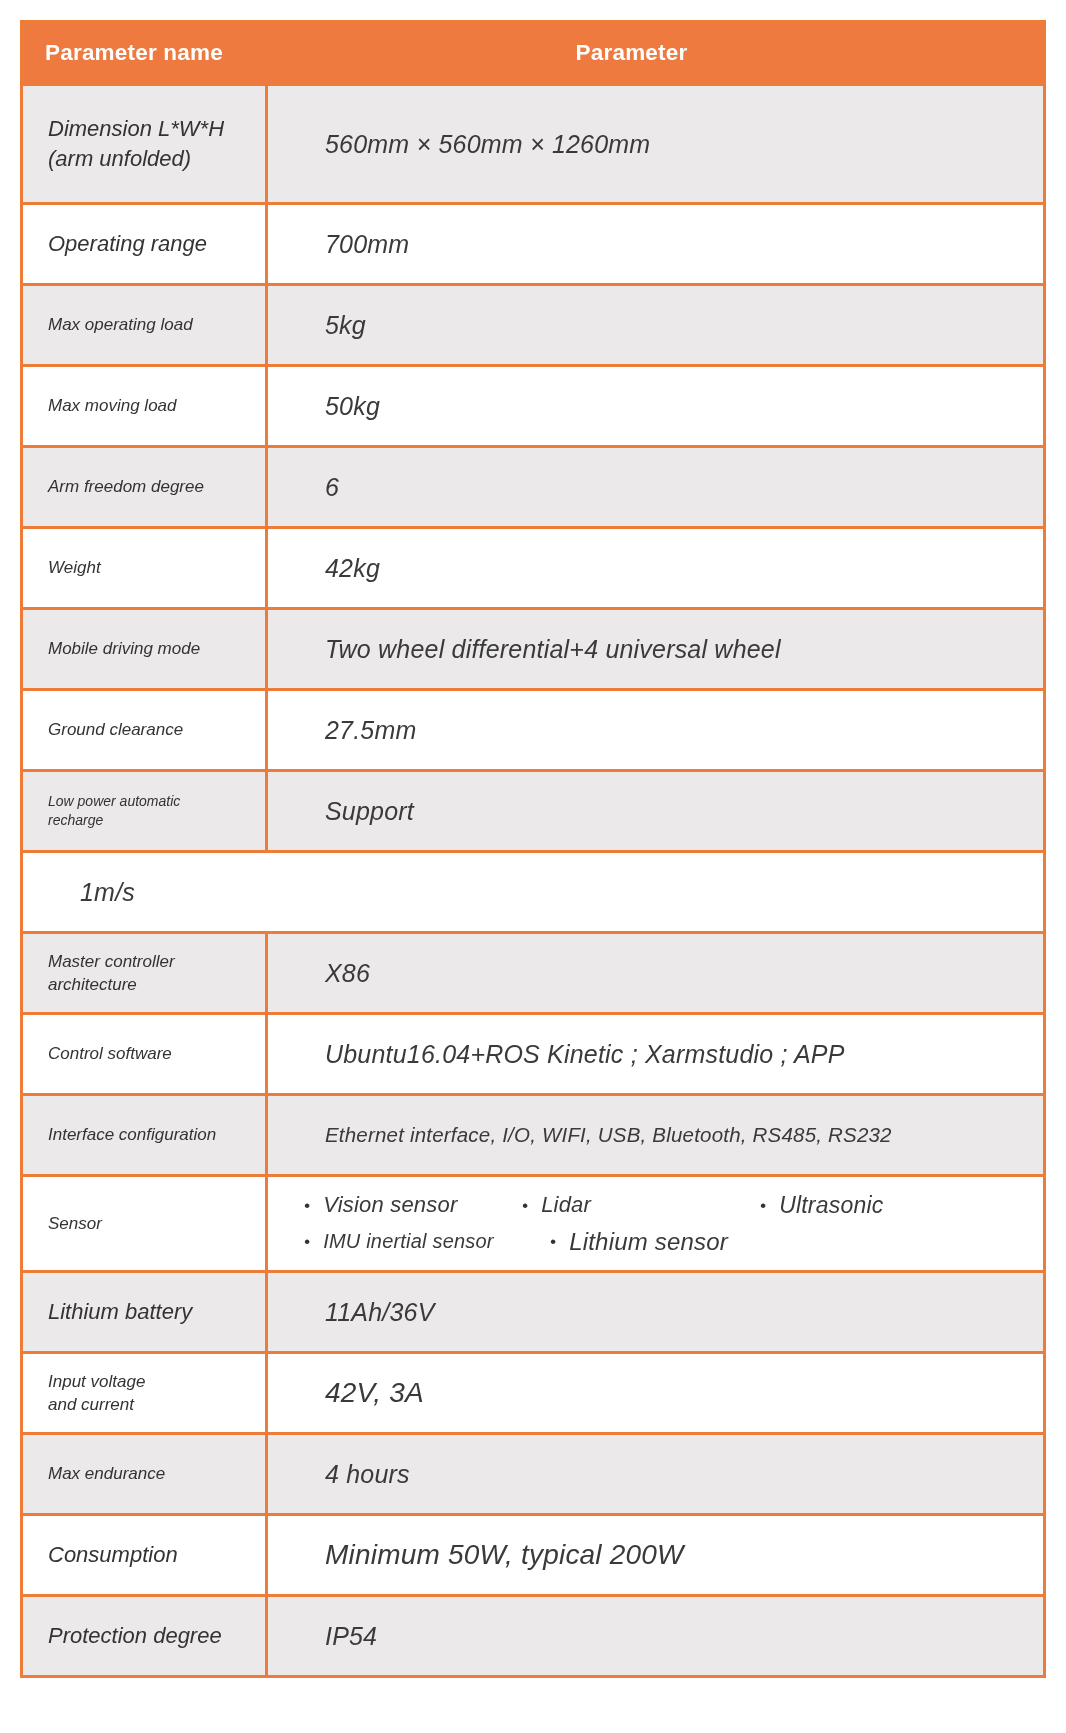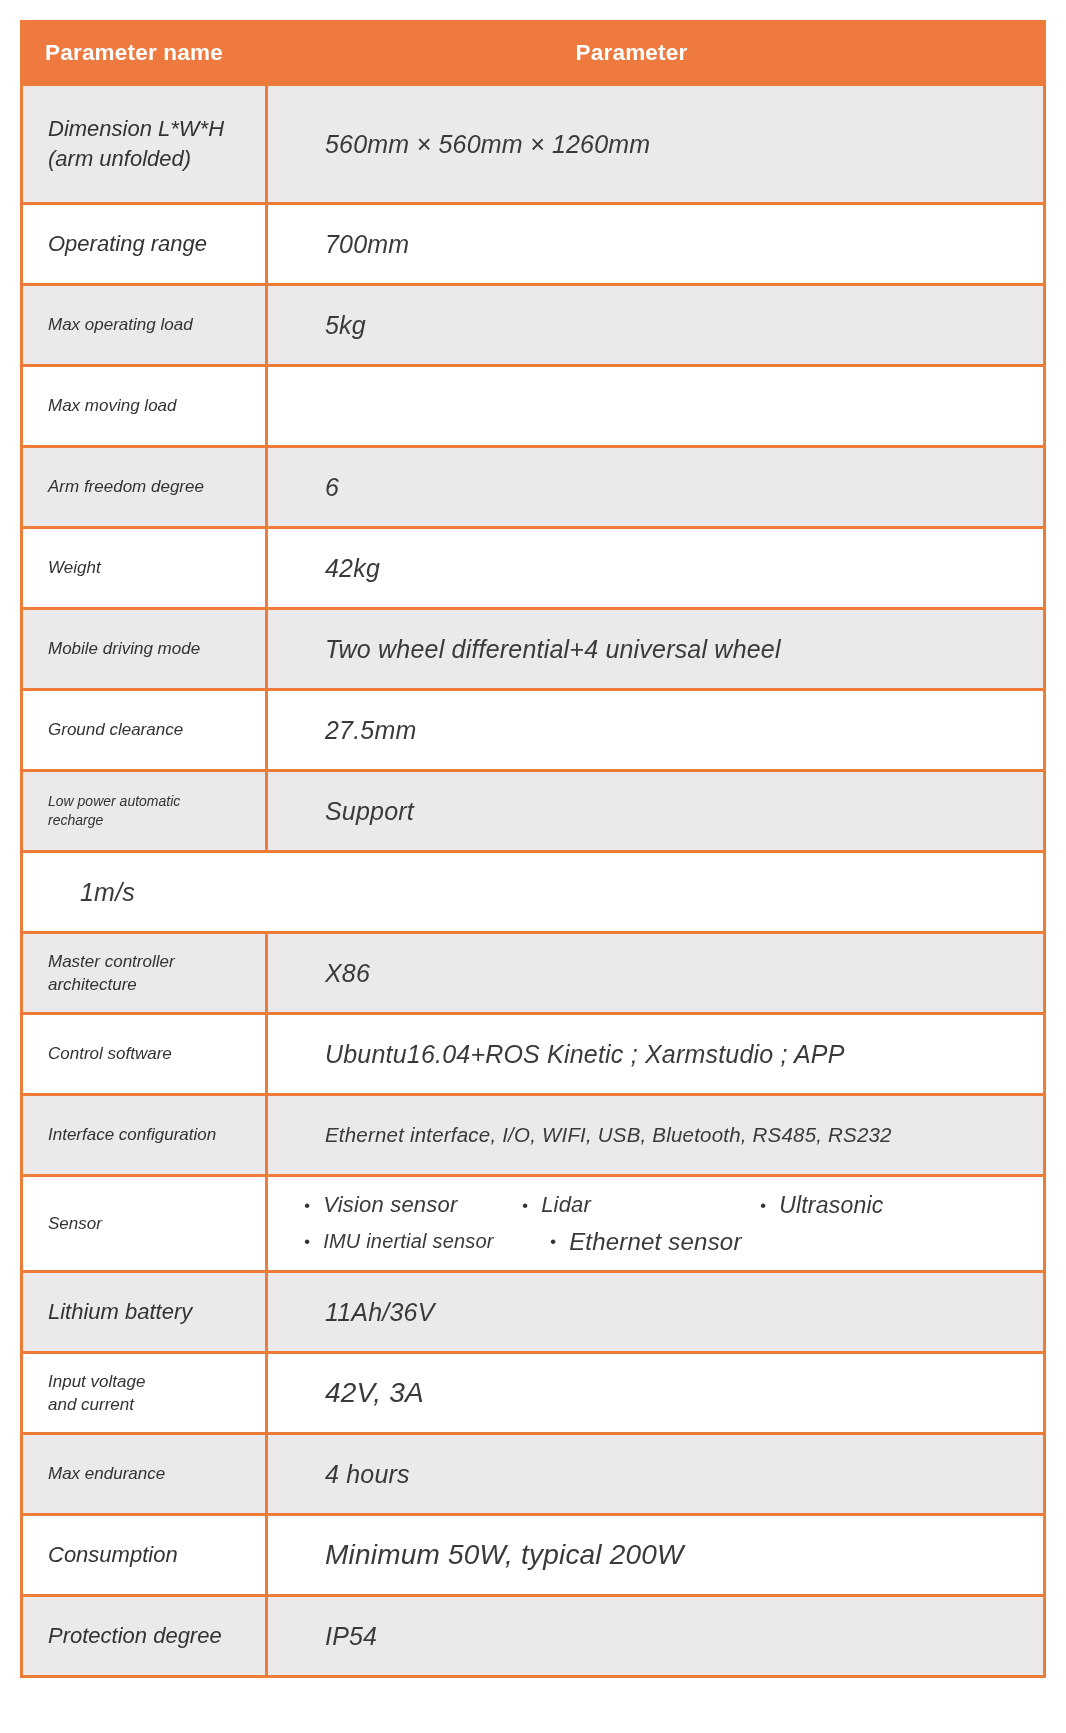--- a/index.html
+++ b/index.html
@@ -127,20 +127,21 @@
       <div class="cell cell-value">700mm</div>
     </div>
 
     <div class="trow alt">
       <div class="cell cell-name">Max operating load</div>
       <div class="cell cell-value">5kg</div>
     </div>
 
     <div class="trow">
       <div class="cell cell-name">Max moving load</div>
+      <div class="cell cell-value">50kg</div>
     </div>
 
     <div class="trow alt">
       <div class="cell cell-name">Arm freedom degree</div>
       <div class="cell cell-value">6</div>
     </div>
 
     <div class="trow">
       <div class="cell cell-name">Weight</div>
       <div class="cell cell-value">42kg</div>
@@ -199,21 +200,21 @@
               <span class="s-txt">Ultrasonic</span>
             </span>
         </div>
         <div class="s-line">
           <span class="s-item si-imu">
               <span class="dot">•</span>
               <span class="s-txt">IMU inertial sensor</span>
             </span>
           <span class="s-item si-infrared">
               <span class="dot">•</span>
-              <span class="s-txt">Ethernet sensor</span>
+              <span class="s-txt">Lithium sensor</span>
             </span>
         </div>
       </div>
     </div>
 
     <div class="trow alt">
       <div class="cell cell-name n-lg">Lithium battery</div>
       <div class="cell cell-value">11Ah/36V</div>
     </div>
 

